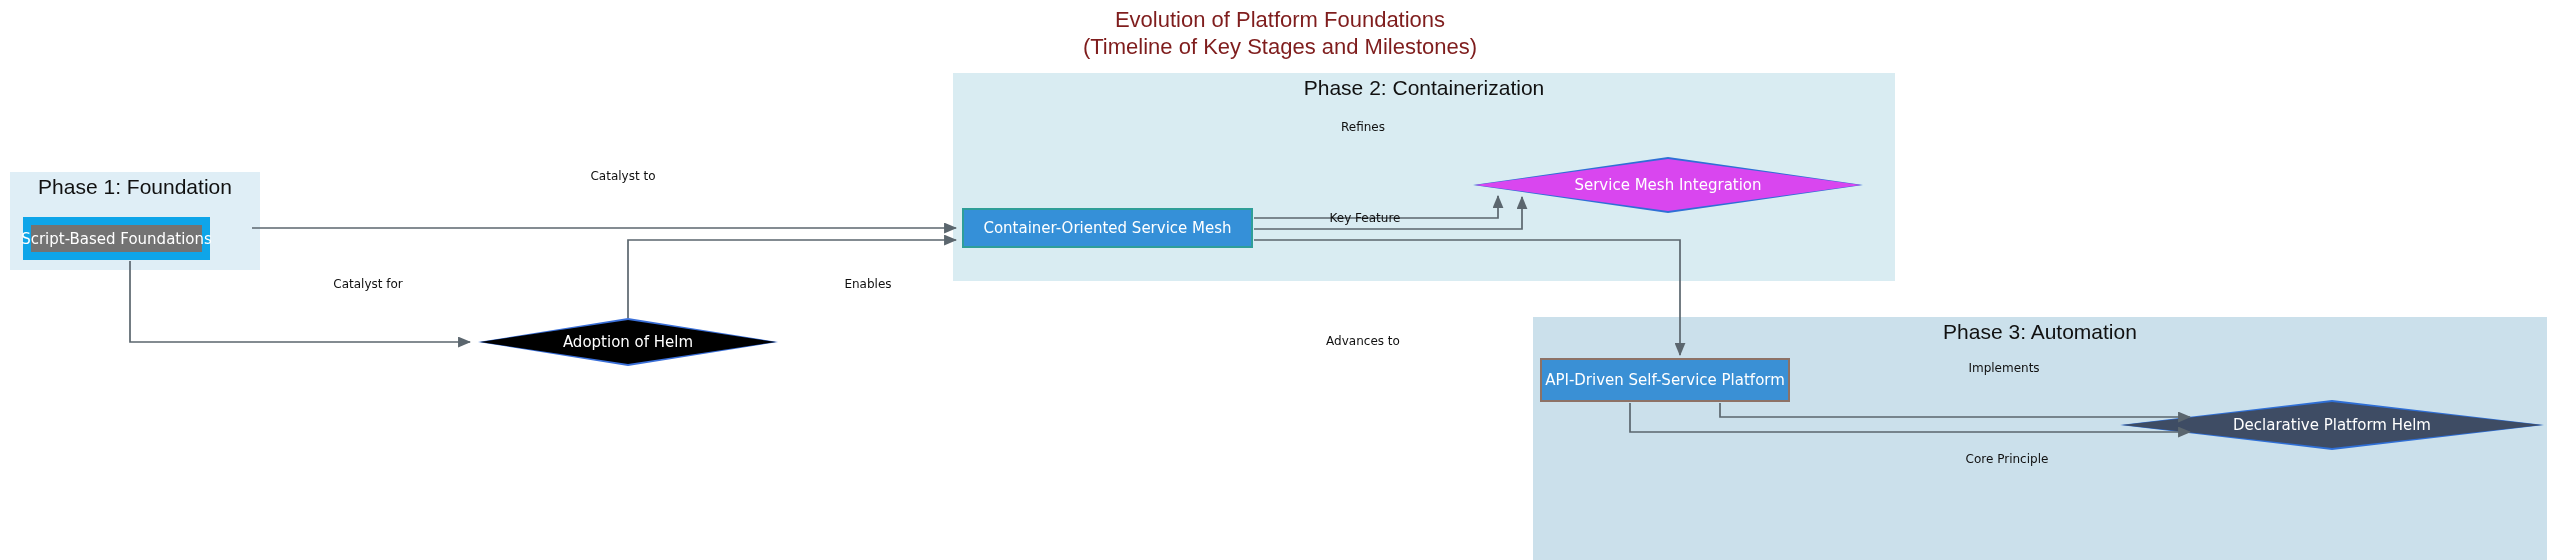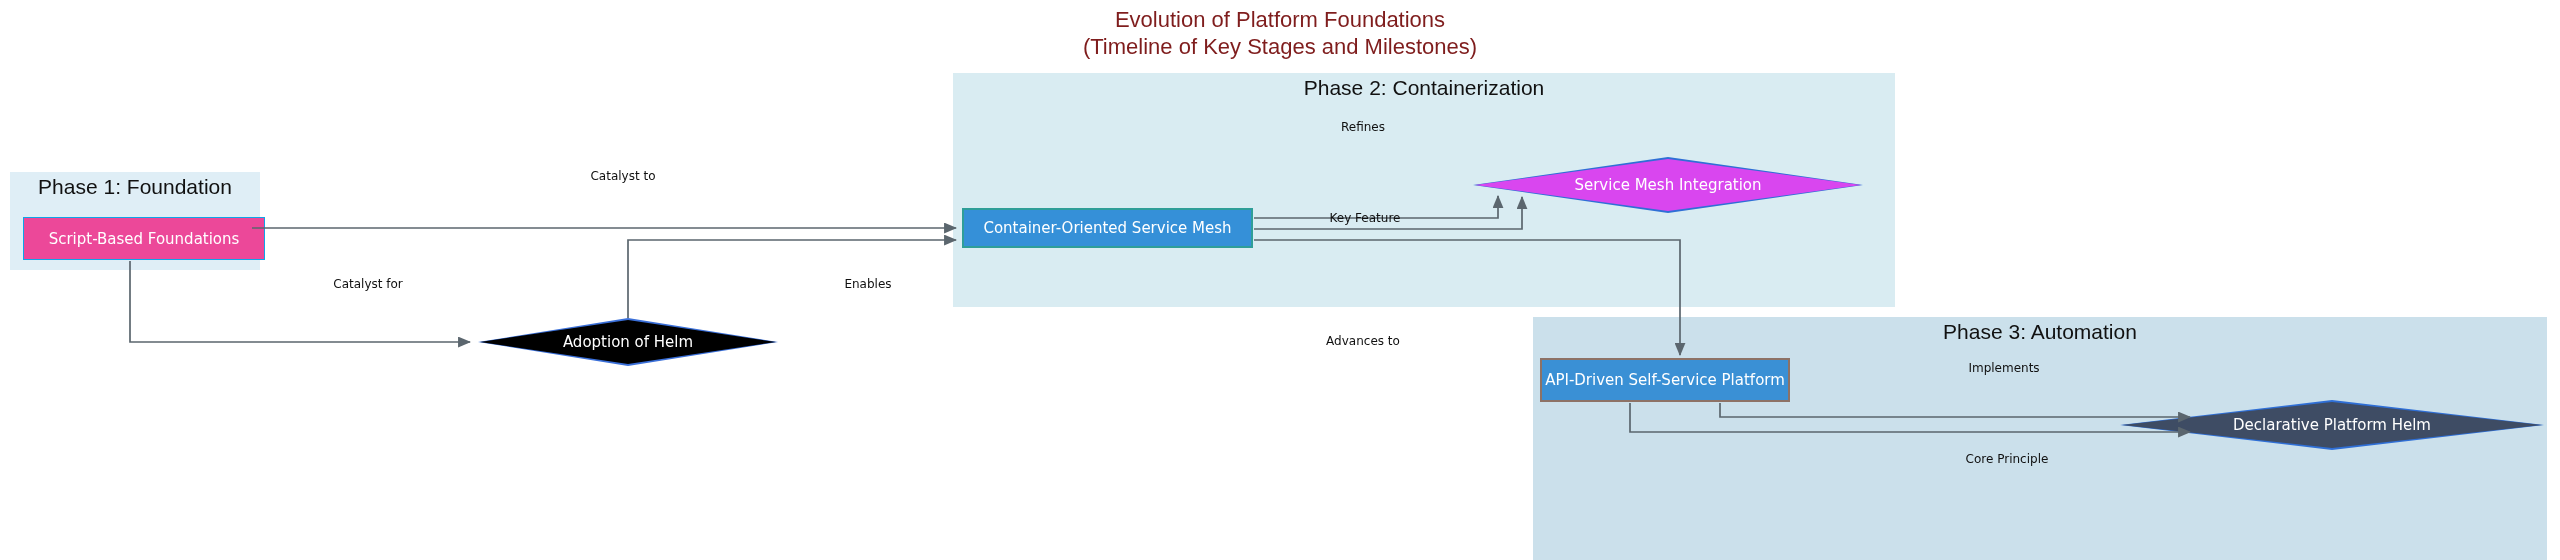--- a/index.html
+++ b/index.html
@@ -9,28 +9,28 @@
 
   
   .title{position:absolute;left:0;top:6px;width:2560px;text-align:center;
          font-family:"Liberation Sans",sans-serif;font-size:22px;line-height:27px;color:#7f1d1d;}
 
   
   .cluster{position:absolute;}
   .cluster-label{position:absolute;top:3px;left:0;width:100%;text-align:center;
                  font-family:"Liberation Sans",sans-serif;font-size:21px;color:#111;}
   .cluster.phase1{left:10px;top:172px;width:250px;height:98px;background:#dfeef6;}
-  .cluster.phase2{left:953px;top:73px;width:942px;height:234px;background:#d9ecf2;}
+  .cluster.phase2{left:953px;top:73px;width:942px;height:208px;background:#d9ecf2;}
   .cluster.phase3{left:1533px;top:317px;width:1014px;height:280px;background:#cbe0eb;}
 
   
   .node{position:absolute;display:flex;align-items:center;justify-content:center;
         color:#ffffff;font-size:15px;white-space:nowrap;z-index:2;}
   .node.box{box-sizing:border-box;}
-  #node-script{left:23px;top:217px;width:242px;height:43px;background:#ec4899;border:1px solid #0ea5e9;}
+  #node-script{left:23px;top:217px;width:187px;height:43px;background:#737373;border:8px solid #0ea5e9;}
   #node-mesh{left:962px;top:208px;width:291px;height:40px;background:#3590d8;border:2px solid #2f9e98;}
   #node-api{left:1540px;top:358px;width:250px;height:44px;background:#3a90d5;border:2px solid #8d7266;}
 
   .diamond{position:absolute;z-index:2;}
   .diamond .d-border{position:absolute;inset:0;
         clip-path:polygon(50% 0%,100% 50%,50% 100%,0% 50%);background:#3a6fd8;}
   .diamond .d-fill{position:absolute;inset:2px;
         clip-path:polygon(50% 0%,100% 50%,50% 100%,0% 50%);
         display:flex;align-items:center;justify-content:center;
         color:#fff;font-size:15px;white-space:nowrap;}

